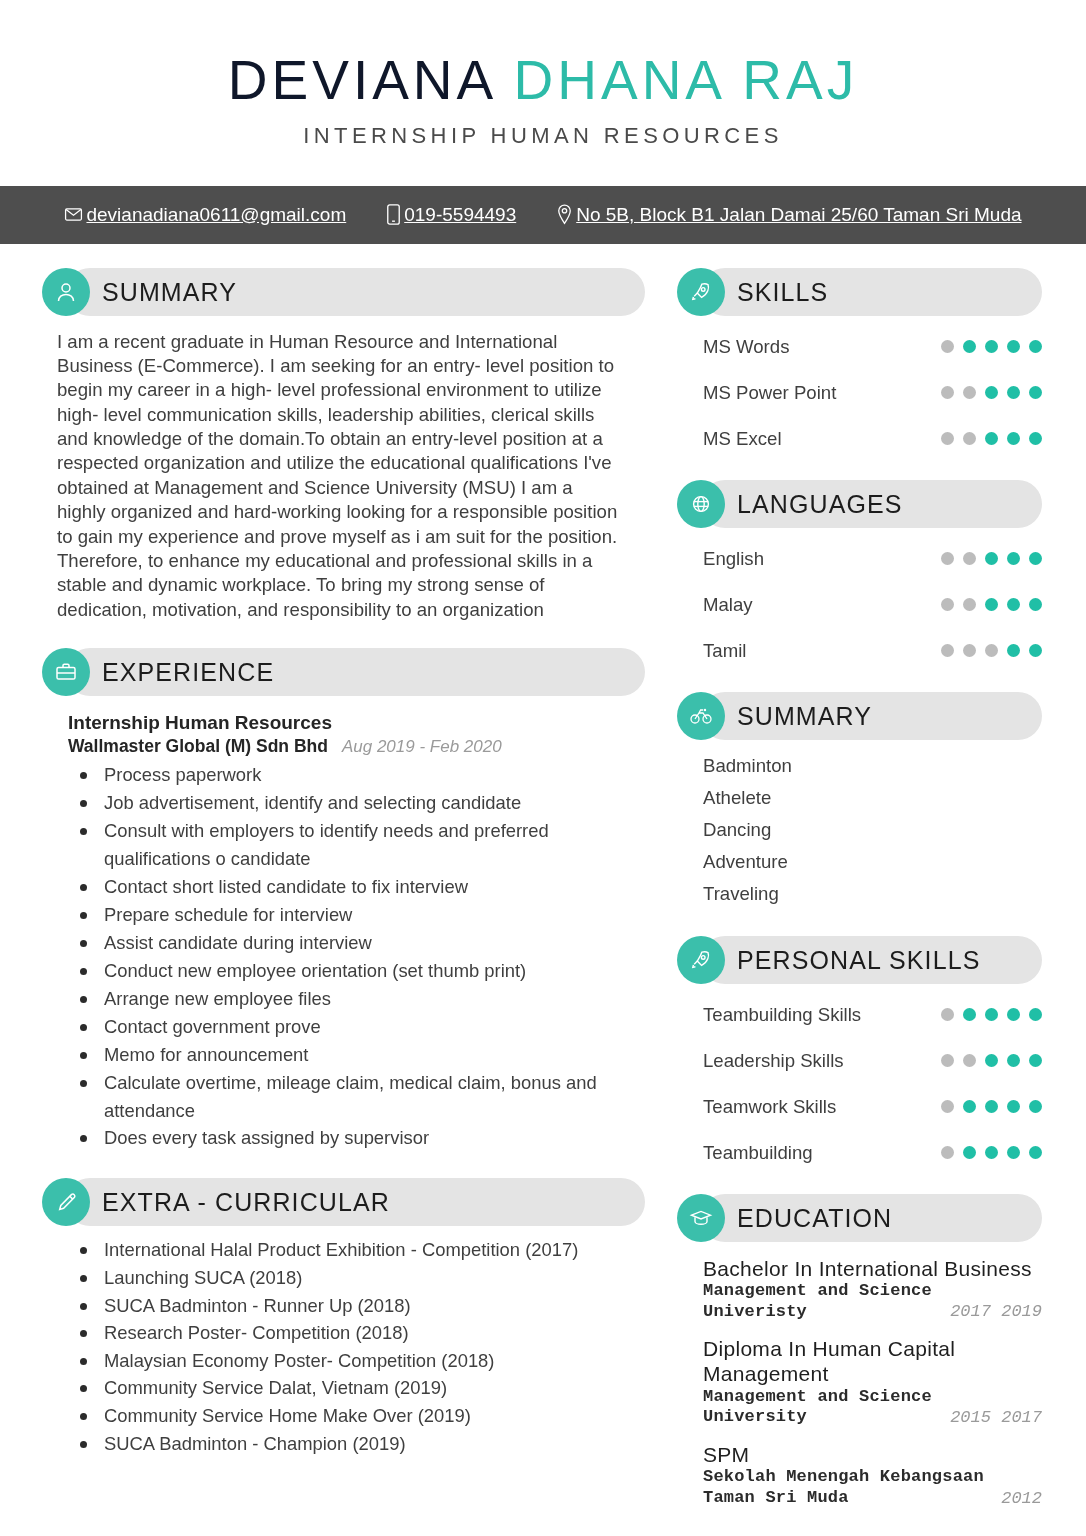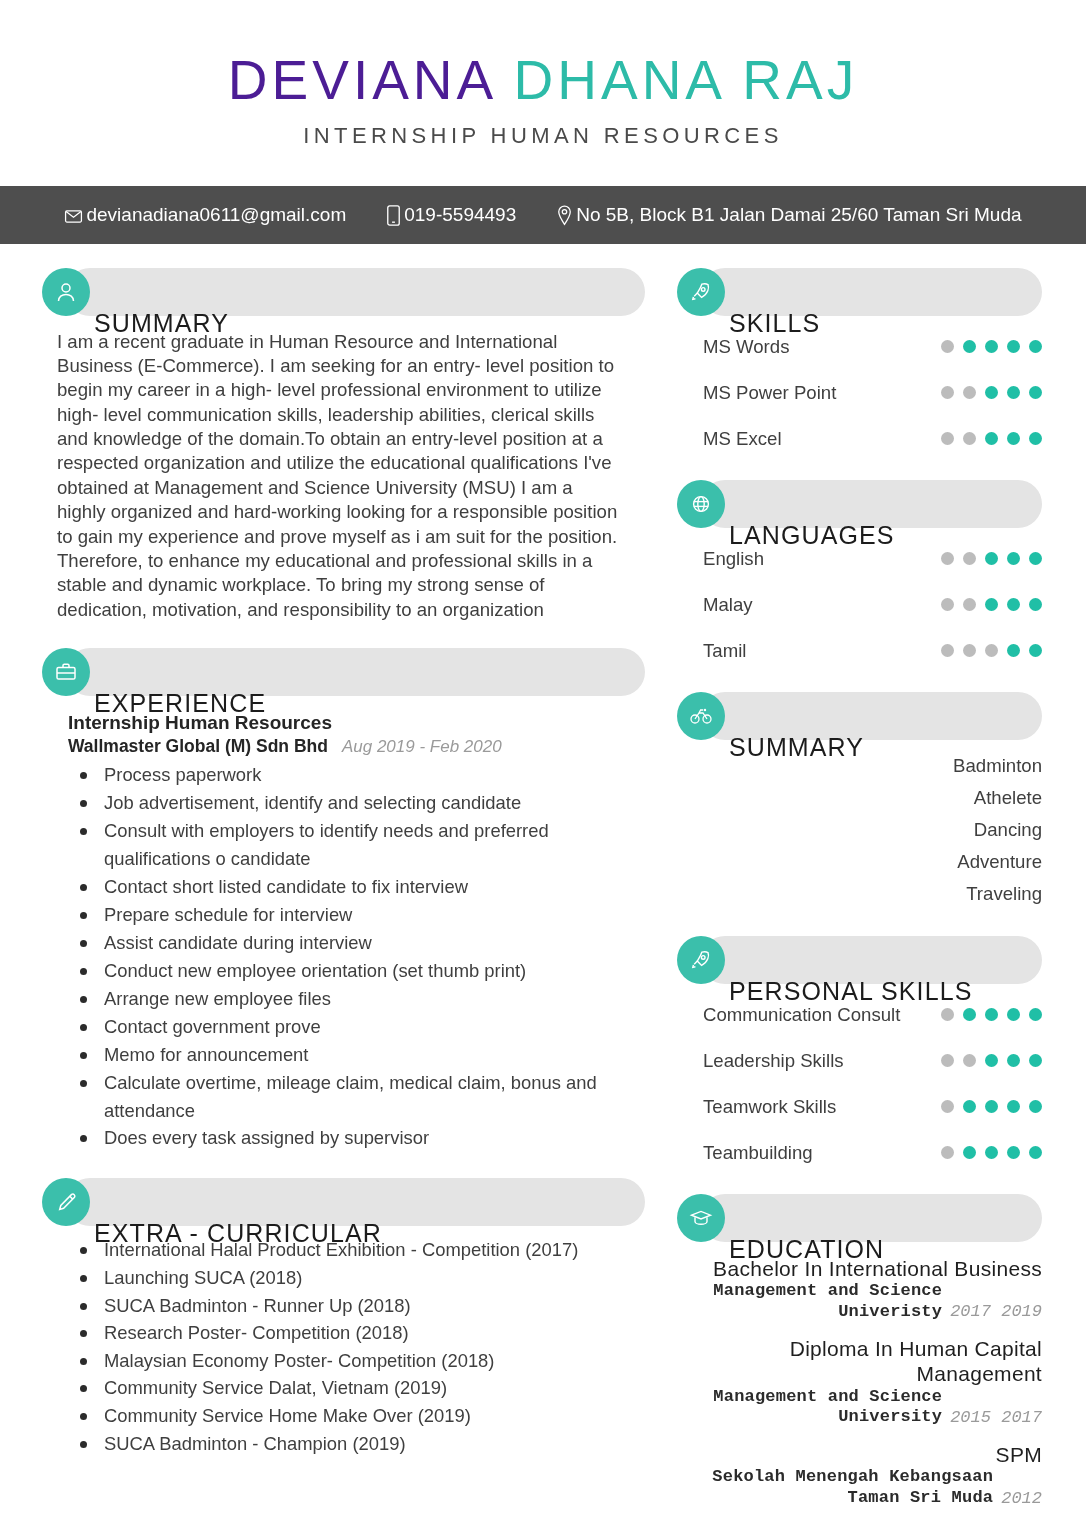--- a/index.html
+++ b/index.html
@@ -21,21 +21,21 @@
     text-align: center;
     padding-top: 52px;
   }
   .name {
     font-size: 55px;
     letter-spacing: 4px;
     font-weight: 400;
     line-height: 1.05;
     white-space: nowrap;
   }
-  .name .first { color: #4c1d95; }
+  .name .first { color: #0f172a; }
   .name .last  { color: #2dbba8; }
   .subtitle {
     margin-top: 13px;
     font-size: 22px;
     letter-spacing: 4.4px;
     color: #4a4a4a;
     font-weight: 400;
   }
 
   
@@ -45,42 +45,42 @@
     height: 58px;
     display: flex;
     align-items: center;
     justify-content: center;
     gap: 40px;
     color: #ffffff;
     font-size: 19px;
   }
   .contact-item {
     display: flex;
-    align-items: flex-end;
+    align-items: center;
     gap: 3px;
     white-space: nowrap;
+    text-decoration: underline;
   }
   .contact-item svg { display: block; flex: none; }
 
   
   .columns {
     display: flex;
     padding: 24px 0 0 0;
   }
   .col-left {
     width: 645px;
     padding-left: 42px;
     box-sizing: border-box;
   }
   .col-right {
     width: 441px;
     padding-left: 32px;
     padding-right: 44px;
     box-sizing: border-box;
-    text-align: right;
   }
 
   
   .sec-head {
     position: relative;
     height: 48px;
     margin-bottom: 10px;
   }
   .sec-pill {
     position: absolute;
@@ -99,29 +99,28 @@
     height: 48px;
     border-radius: 50%;
     background: #3bbfab;
     display: flex;
     align-items: center;
     justify-content: center;
   }
   .sec-badge svg { display: block; }
   .sec-title {
     position: absolute;
-    left: 52px;
+    left: 60px;
     top: 0;
     height: 48px;
     line-height: 48px;
     font-size: 25px;
     letter-spacing: 1.1px;
     color: #1c1c1c;
     font-weight: 400;
-    margin-top: 31px;
   }
 
   
   .summary-text {
     margin: 14px 22px 0 15px;
     font-size: 18.6px;
     line-height: 1.31;
     color: #3f3f3f;
     text-align: left;
   }
@@ -467,21 +466,21 @@
         <svg width="26" height="26" viewBox="0 0 26 26" fill="none" stroke="#ffffff" stroke-width="1.4">
           <path d="M13.8 5.2c3.6-1 6.2.4 6.2.4s1.2 2.8-.2 6.2c-1.2 3-4 5.4-6.2 6.6l-4.3-4.3c1.1-2.3 3.4-5.1 4.5-8.9z"></path>
           <circle cx="15.2" cy="10.4" r="1.8"></circle>
           <path d="M9.3 14.1 6.2 17.2M7.4 19.8l-2.6.6.6-2.6"></path>
         </svg>
       </div>
       <div class="sec-title">PERSONAL SKILLS</div>
     </div>
     <div class="rate-block" id="pskills-list">
         <div class="rate-row">
-          <div class="rate-label">Communication Consult</div>
+          <div class="rate-label">Teambuilding Skills</div>
           <div class="dots">
             <span class="dot"></span>
             <span class="dot on"></span>
             <span class="dot on"></span>
             <span class="dot on"></span>
             <span class="dot on"></span>
           </div>
         </div>
         <div class="rate-row">
           <div class="rate-label">Leadership Skills</div>

